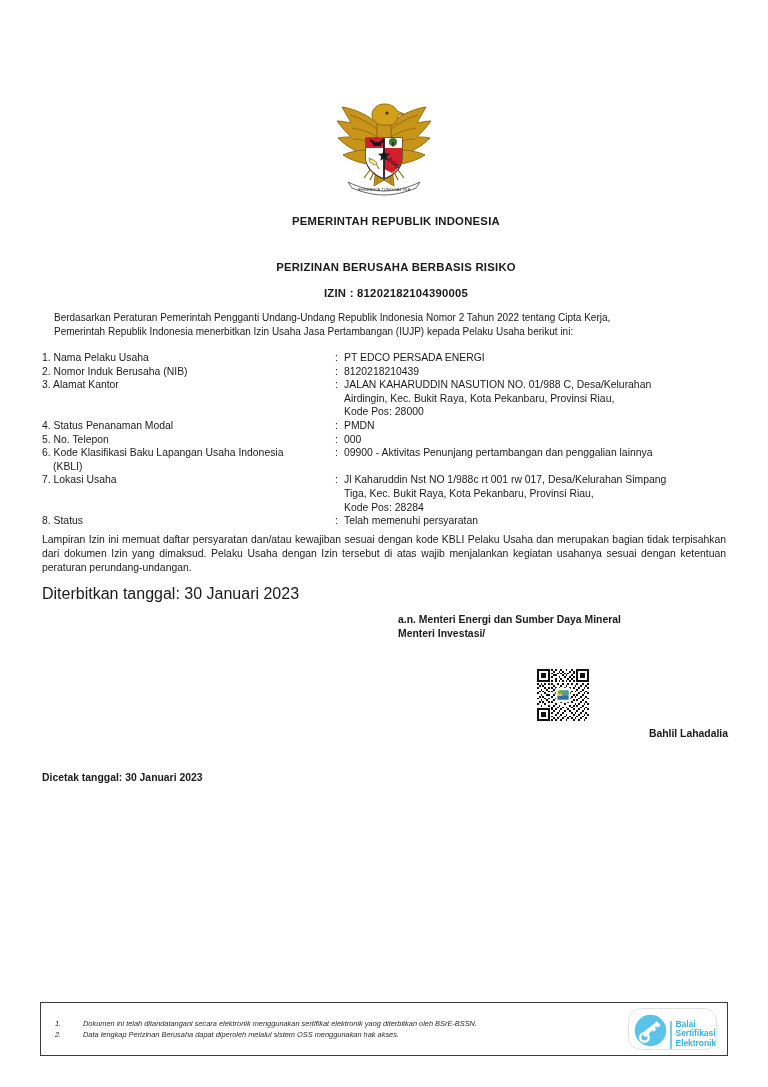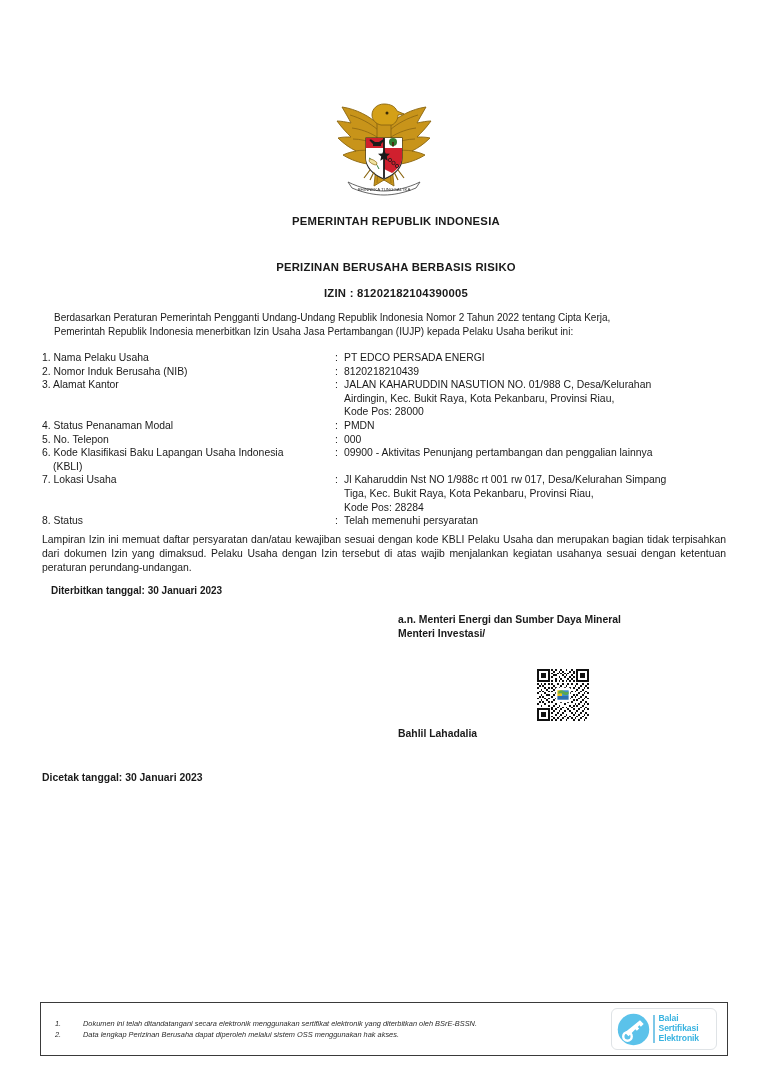--- a/index.html
+++ b/index.html
@@ -97,23 +97,22 @@
     left: 42px;
     width: 684px;
     font-size: 10.4px;
     line-height: 14.2px;
     text-align: justify;
     text-justify: inter-word;
   }
   .issued {
     position: absolute;
     top: 585px;
-    left: 51px;
-    font-size: 10px;
-    font-weight: bold;
+    left: 42px;
+    font-size: 16px;
   }
 
   
   .sig {
     position: absolute;
     top: 613px;
     left: 398px;
     width: 330px;
     text-align: left;
     font-size: 10.4px;
@@ -141,21 +140,21 @@
     top: 50%;
     transform: translate(-50%, -50%);
     width: 15px;
     height: 15px;
   }
   .signer {
     position: absolute;
     top: 728px;
     left: 398px;
     width: 330px;
-    text-align: left;
+    text-align: right;
     font-size: 10.4px;
     font-weight: bold;
   }
 
   .printed {
     position: absolute;
     top: 772px;
     left: 42px;
     font-size: 10.4px;
     font-weight: bold;
@@ -177,26 +176,26 @@
     flex: 1;
     font-size: 7.4px;
     font-style: italic;
     line-height: 11.5px;
     color: #2b2b2b;
   }
   .footer-notes div { display: flex; }
   .fn-num { width: 28px; flex: 0 0 28px; }
   .footer-logo {
     flex: 0 0 auto;
-    width: 106px;
+    width: 89px;
     height: 42px;
     border: 1px solid #dfe3e6;
-    border-radius: 6px;
+    border-radius: 13px;
     display: flex;
-    align-items: center;
+    align-items: flex-end;
     background: #ffffff;
     padding: 0 3px;
   }
   .fl-mark { width: 37px; height: 37px; flex: 0 0 37px; }
   .fl-divider {
     width: 1.5px;
     height: 28px;
     background: #7ec8e8;
     margin: 0 4px 0 1px;
     flex: 0 0 1.5px;

